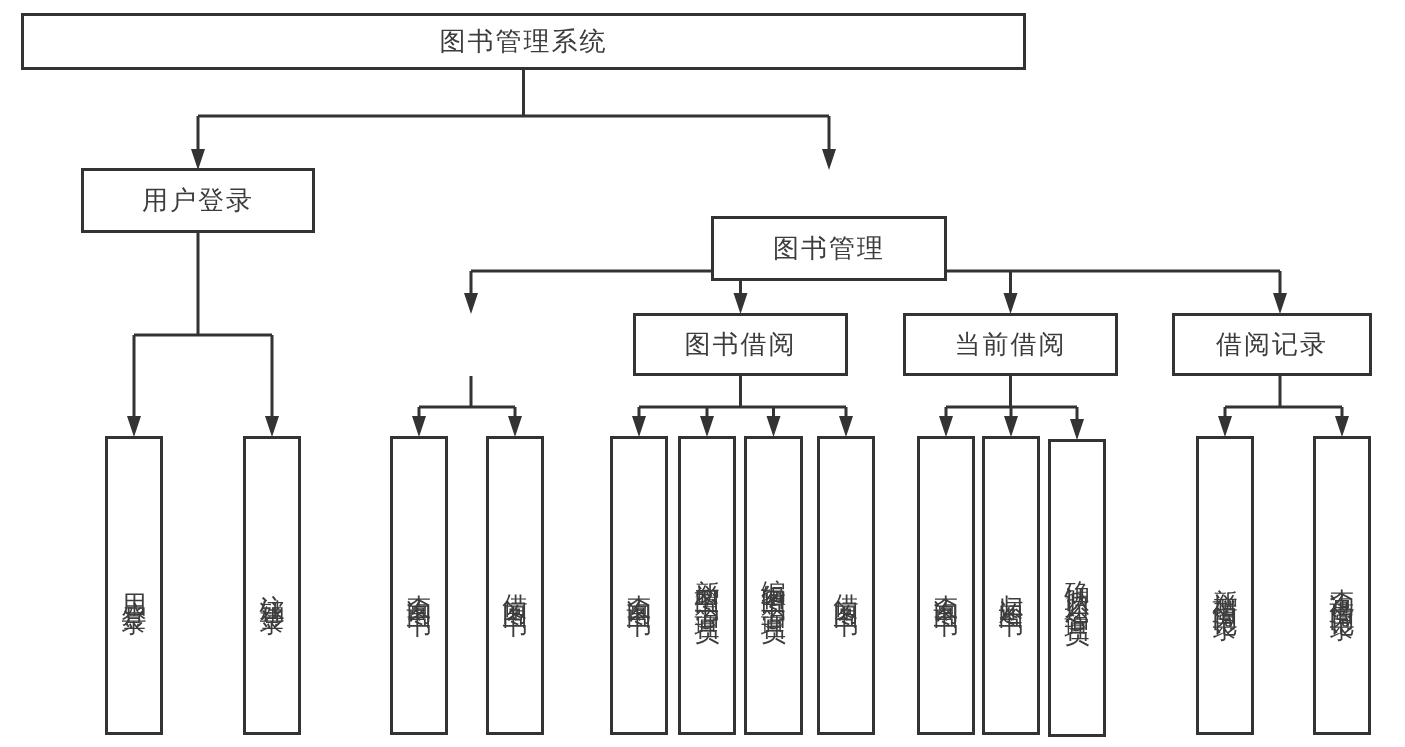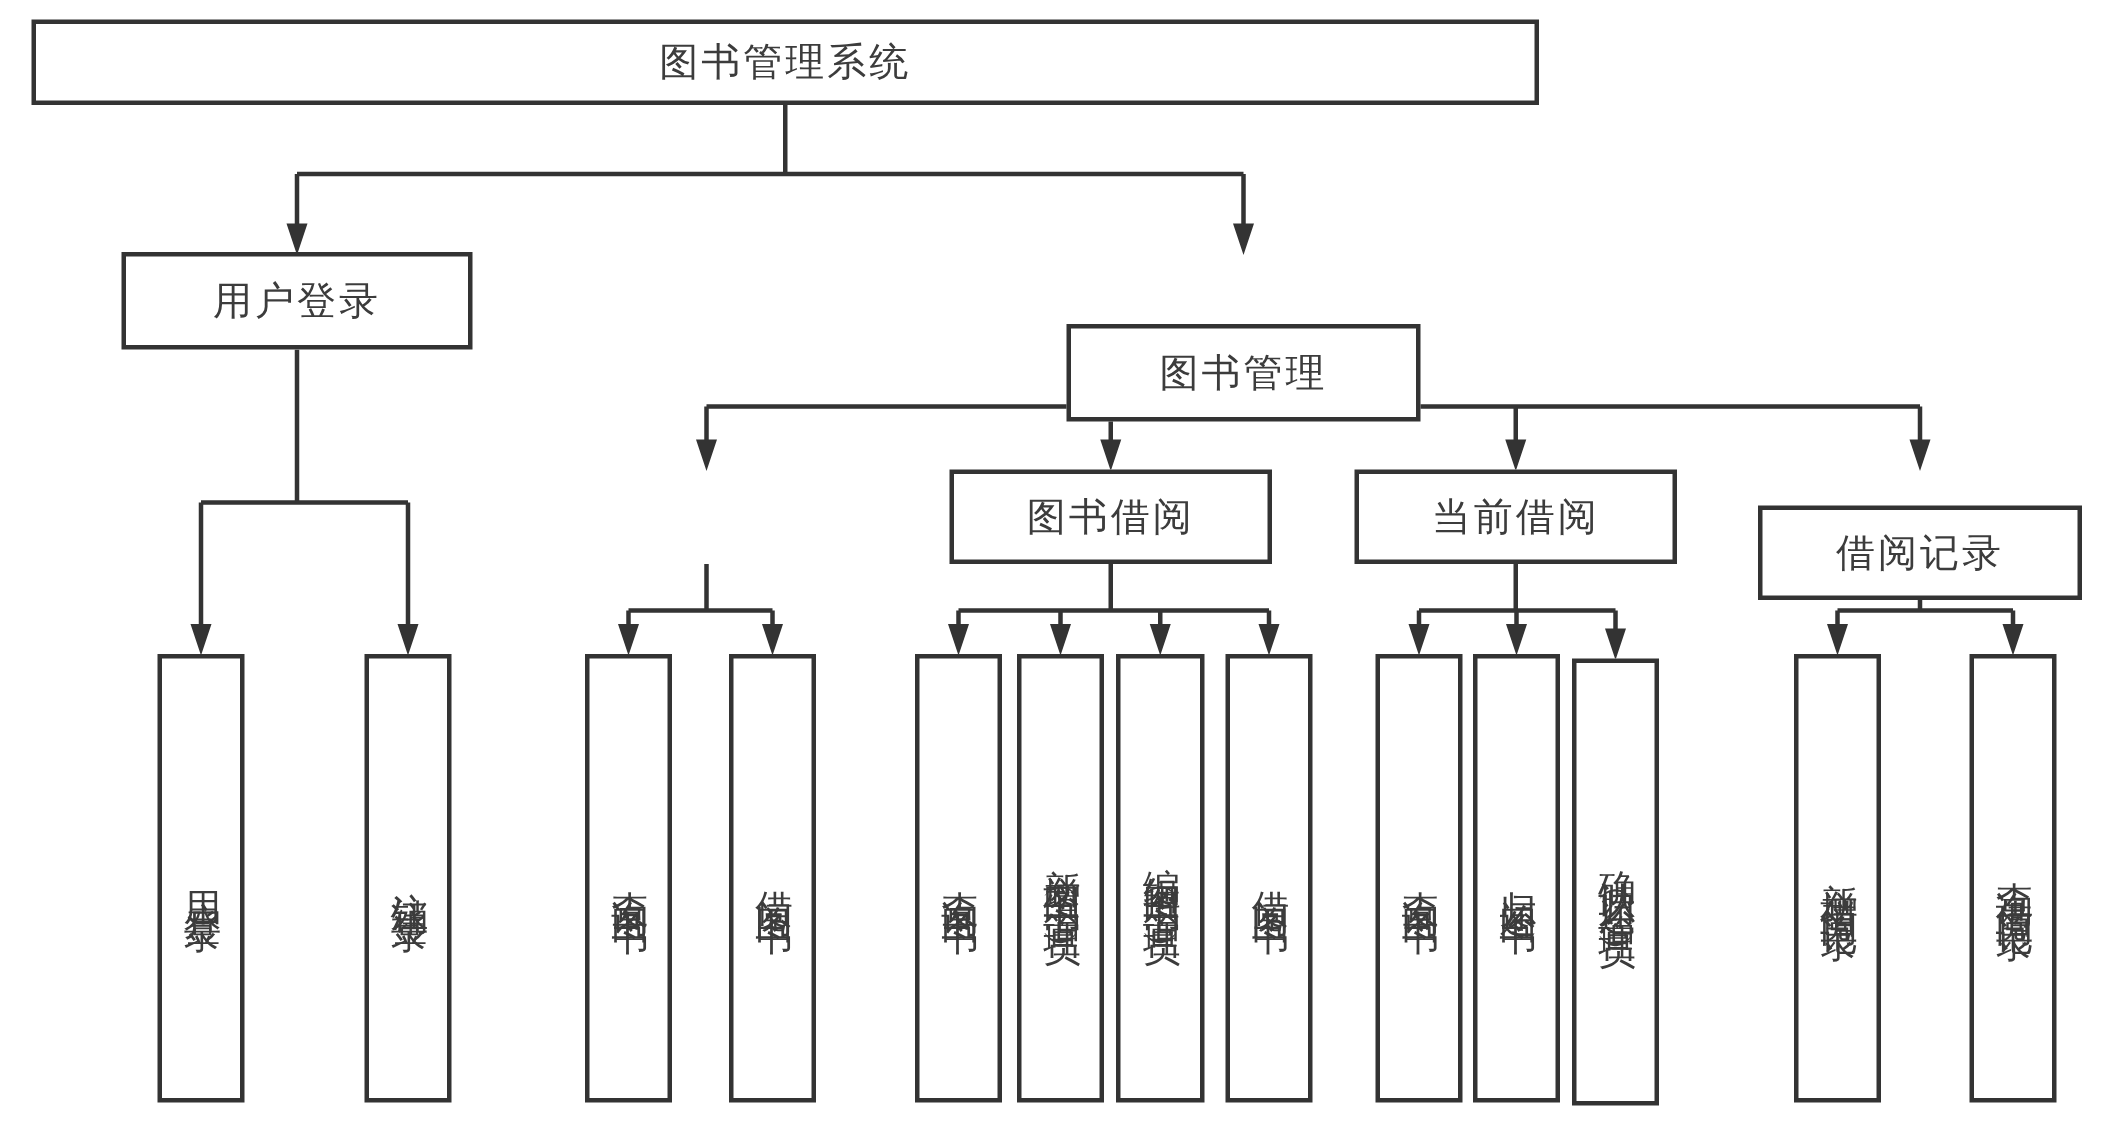--- a/index.html
+++ b/index.html
@@ -115,21 +115,21 @@
     "></path>
   </svg>
 
   <div class="box hbox" style="left:21px;top:13px;width:1005px;height:57px;">图书管理系统</div>
 
   <div class="box hbox" style="left:81px;top:168px;width:234px;height:65px;">用户登录</div>
   <div class="box hbox" style="left:711px;top:168px;width:236px;height:65px;margin-top:48px;">图书管理</div>
 
   <div class="box hbox" style="left:903px;top:313px;width:215px;height:63px;">当前借阅</div>
   <div class="box hbox" style="left:633px;top:313px;width:215px;height:63px;">图书借阅</div>
-  <div class="box hbox" style="left:1172px;top:313px;width:216px;height:63px;margin-top:24px;">借阅记录</div>
+  <div class="box hbox" style="left:1172px;top:313px;width:200px;height:63px;">借阅记录</div>
 
   <div class="box vbox" style="left:105px;top:436px;width:58px;height:299px;">用户登录</div>
   <div class="box vbox" style="left:243px;top:436px;width:58px;height:299px;">注销登录</div>
 
   <div class="box vbox" style="left:390px;top:436px;width:58px;height:299px;">查询图书</div>
   <div class="box vbox" style="left:486px;top:436px;width:58px;height:299px;">借阅图书</div>
 
   <div class="box vbox" style="left:610px;top:436px;width:58px;height:299px;">查询图书</div>
   <div class="box vbox" style="left:678px;top:436px;width:58px;height:299px;">新增图书（管理员）</div>
   <div class="box vbox" style="left:744px;top:436px;width:59px;height:299px;">编辑图书（管理员）</div>

